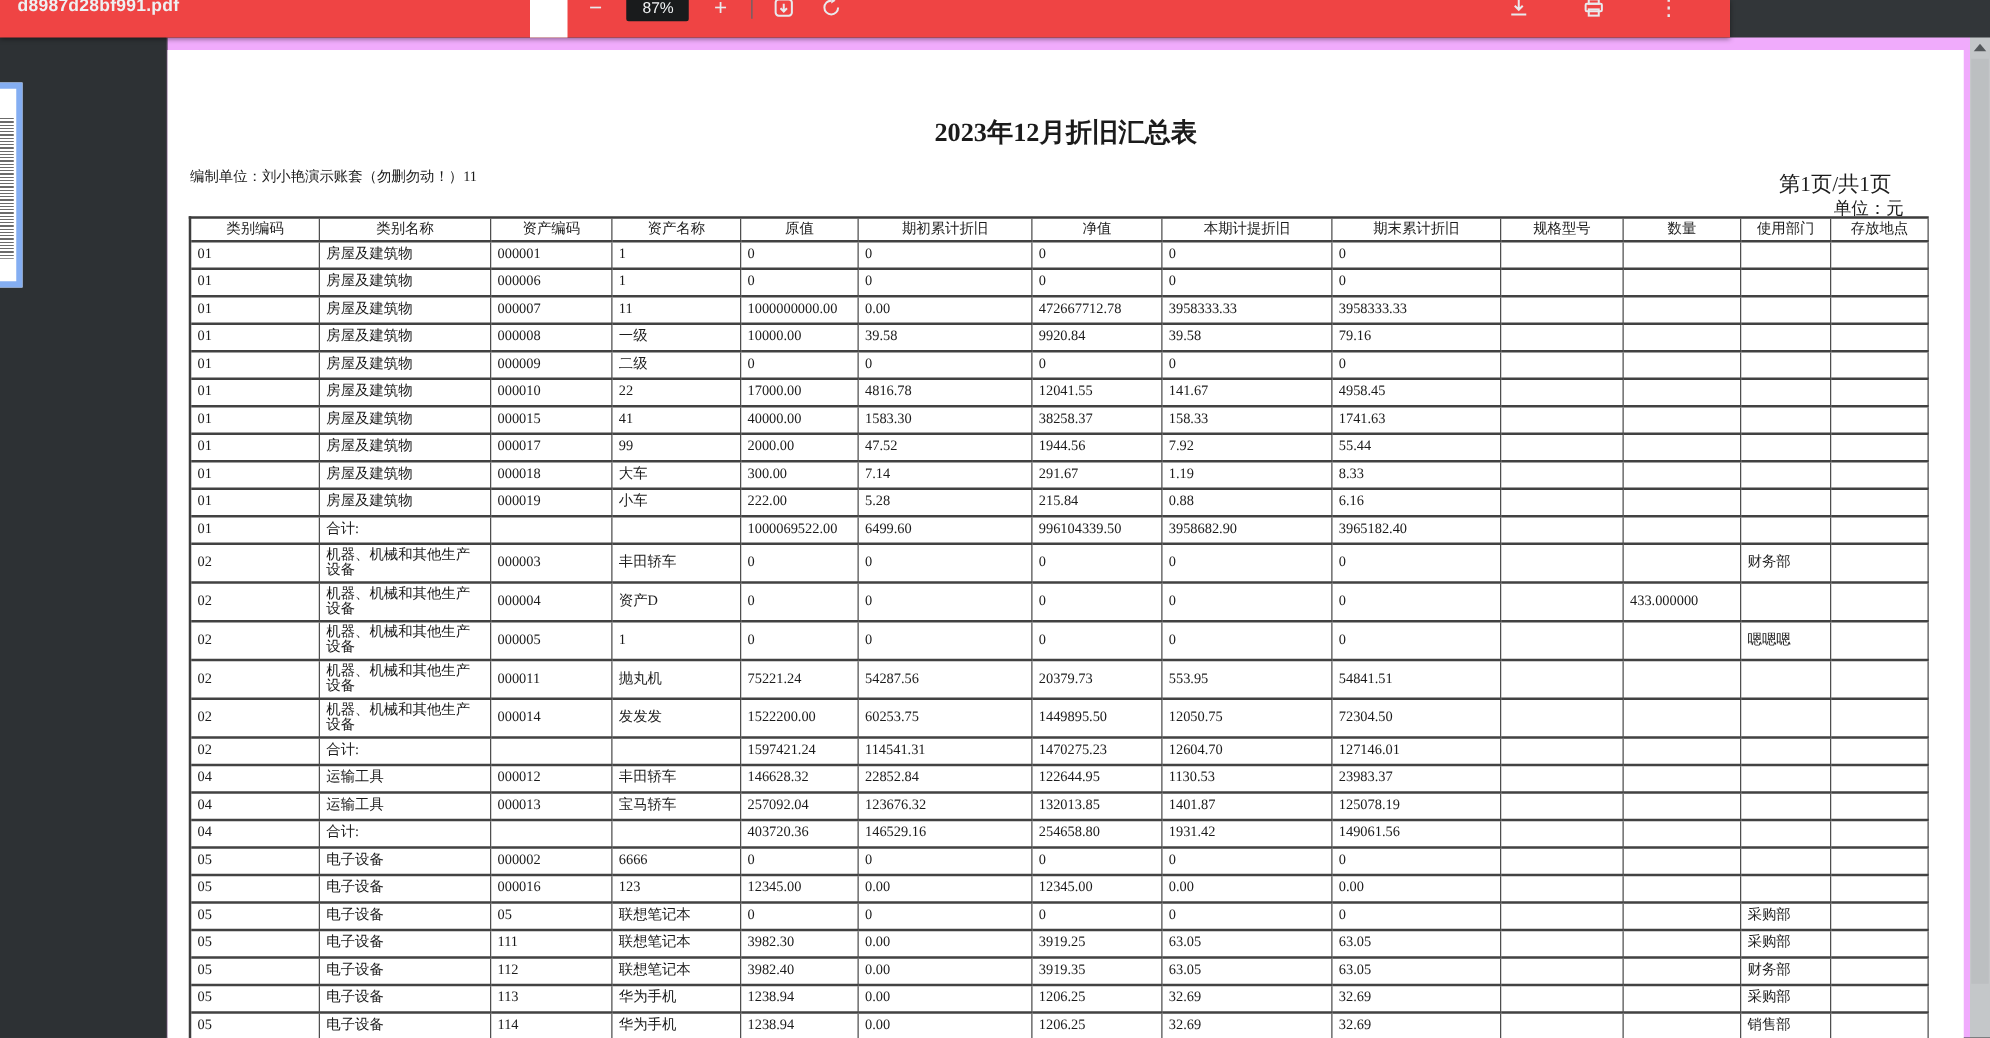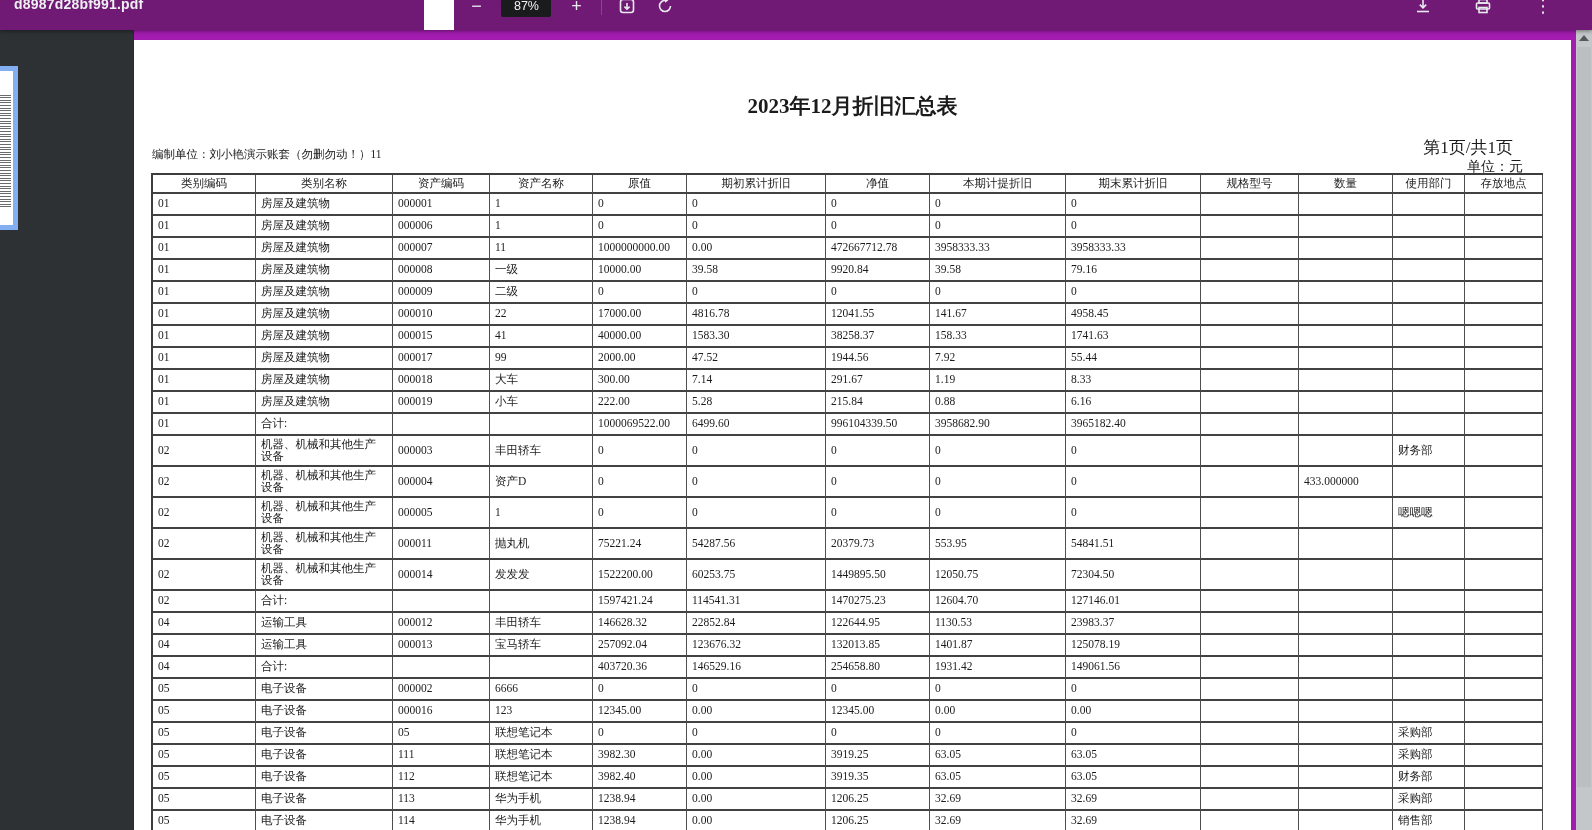--- a/index.html
+++ b/index.html
@@ -1,21 +1,21 @@
 <!DOCTYPE html>
 <html><head>
 <meta charset="utf-8">
 <style>
   * { margin:0; padding:0; box-sizing:border-box; }
   html,body { width:1592px; height:830px; overflow:hidden; background:#323639;
               font-family:"Liberation Sans", sans-serif; }
 
   
-  .toolbar { position:absolute; left:0; top:0; width:1592px; height:30px;
-             background:#701a75; overflow:hidden; z-index:30;
+  .toolbar { position:absolute; left:0; top:0; width:1384px; height:30px;
+             background:#ef4444; overflow:hidden; z-index:30;
              box-shadow:0 1px 4px rgba(0,0,0,.45); }
   .toolbar-inner { position:absolute; left:0; top:-18px; width:100%; height:48px;
                    display:flex; align-items:center; }
   .tb-filename { position:absolute; left:14px; top:14px; color:#eef0f2;
                  font-size:14px; font-weight:bold; letter-spacing:.2px; }
   .tb-center { position:absolute; left:424px; top:0; height:48px;
                display:flex; align-items:center; gap:12px; }
   .tb-right { position:absolute; right:36px; top:0; height:48px;
               display:flex; align-items:center; gap:34px; }
   .tb-box { background:#191b1c; color:#f1f3f4; border:none; border-radius:2px;
@@ -35,28 +35,28 @@
   .sidebar { position:absolute; left:0; top:30px; width:133px; height:800px;
              background:#2d3134; z-index:10; }
   .thumb { position:absolute; left:-27px; top:36px; width:45px; height:164px;
            border:5px solid #84aef2; background:#fff; }
   .thumb-lines { position:absolute; left:2px; right:2px; top:22px; bottom:18px;
                  background:repeating-linear-gradient(to bottom,
                    #ffffff 0px, #ffffff 1.6px, #6b6b6b 1.6px, #6b6b6b 2.6px); }
 
   
   .viewer { position:absolute; left:133px; top:30px; width:1443px; height:800px;
-            background:#a21caf; border-left:1px solid #282b2d; }
+            background:#f0abfc; border-left:1px solid #282b2d; }
   .page { position:absolute; left:0px; top:10px; width:1437px; height:1040px;
           background:#ffffff; color:#1b1b1b;
           font-family:"Liberation Serif","DejaVu Serif",serif; }
   .doc-title { position:absolute; top:52px; left:0; width:100%;
                text-align:center; font-size:21px; font-weight:bold; }
   .doc-pageinfo { position:absolute; top:96px; right:58px; font-size:17px; }
-  .doc-prepared { position:absolute; top:107px; left:18px; font-size:11.5px; }
+  .doc-prepared { position:absolute; top:94px; left:18px; font-size:11.5px; }
   .doc-unit { position:absolute; top:118px; right:48px; font-size:14px; }
 
   
   .dep-table { position:absolute; left:17px; top:133px; width:1390px;
                border-collapse:separate; border-spacing:0;
                border-top:2px solid #3d3d3d; border-left:2px solid #3d3d3d;
                table-layout:fixed; font-size:11.5px; }
   .dep-table th, .dep-table td {
       border-right:1px solid #4f4f4f; border-bottom:2px solid #424242;
       padding:2px 5px; line-height:12.5px; vertical-align:middle;

